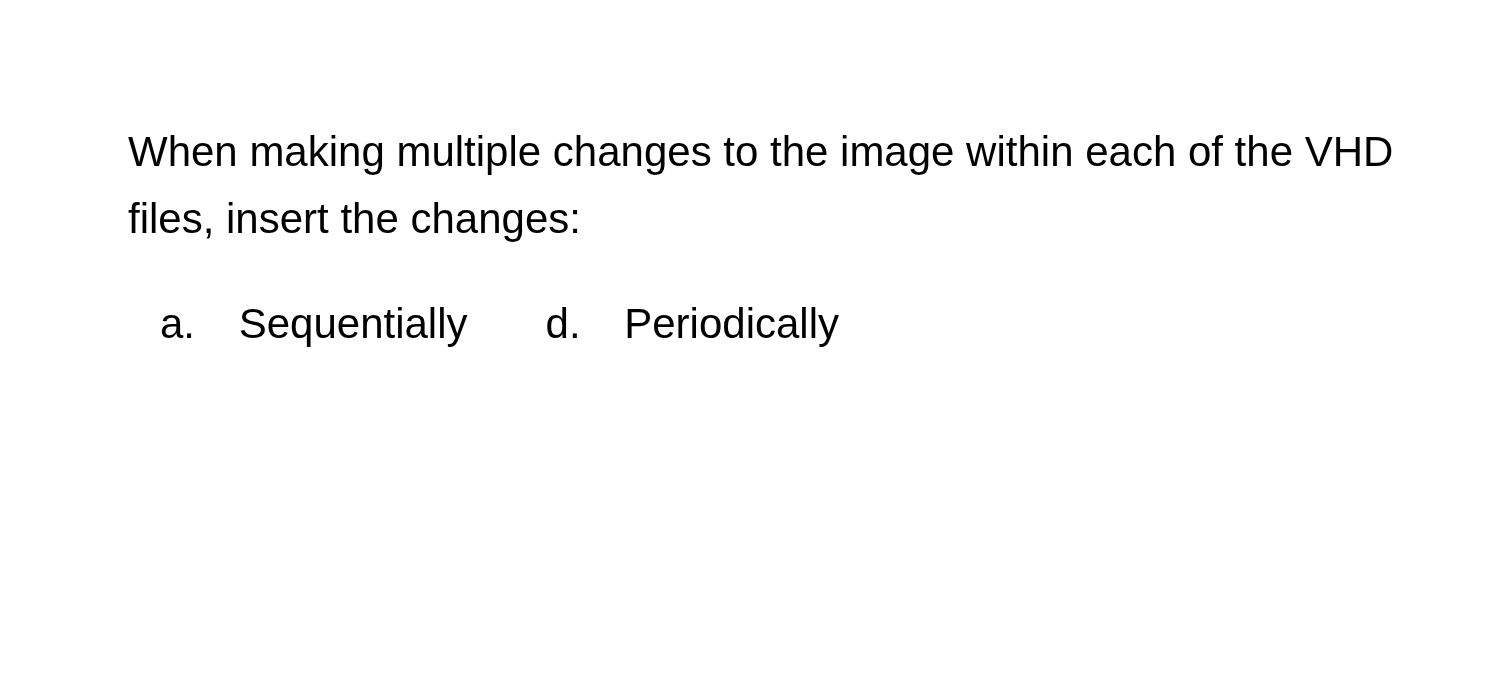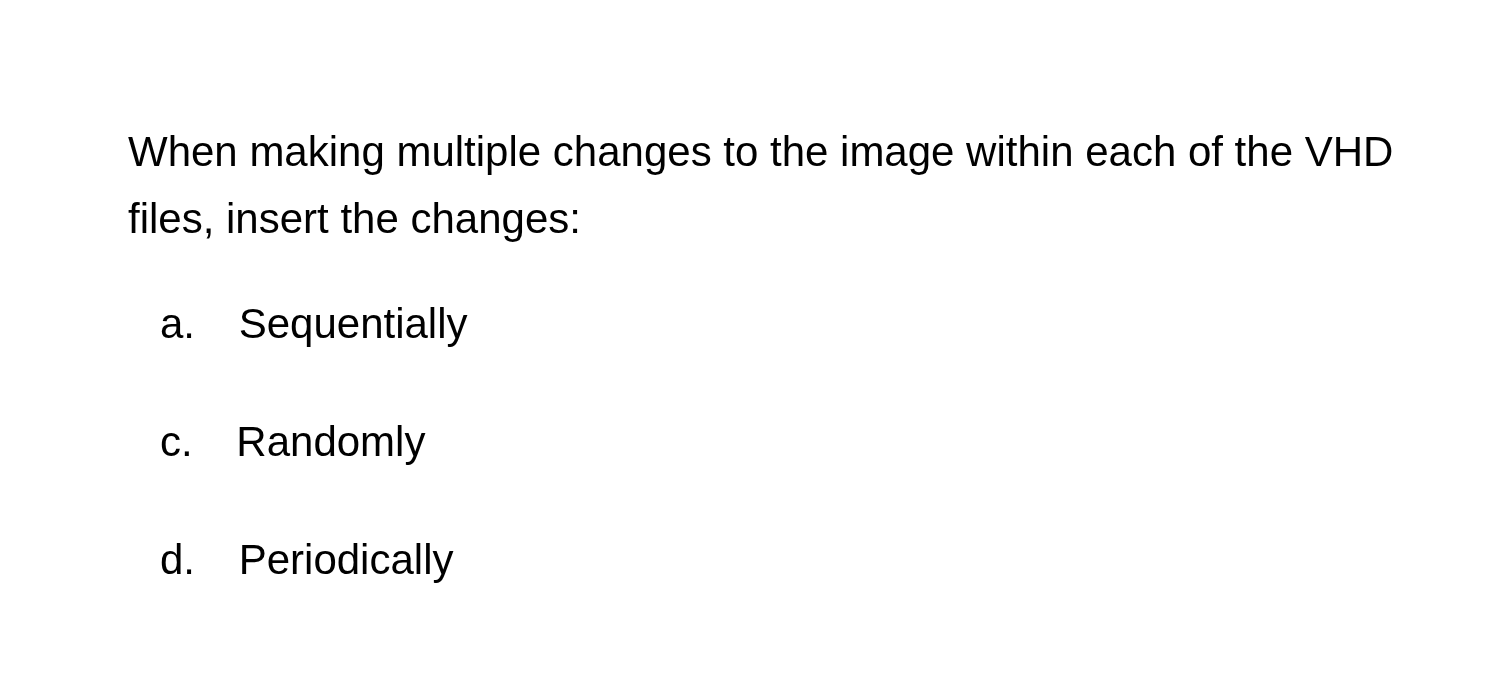--- a/index.html
+++ b/index.html
@@ -16,22 +16,21 @@
       color: #000000;
     }
     .question-text {
       font-size: 42px;
       line-height: 1.6;
       font-weight: 400;
       margin-bottom: 24px;
     }
     .options {
       display: flex;
-      flex-direction: column;
-      gap: 23px;
+      gap: 14px;
     }
     .option {
       font-size: 42px;
       line-height: 1.5;
       font-weight: 400;
     }
     .option-label {
       display: inline;
     }
     .option-text {
@@ -42,20 +41,16 @@
 <body>
 
 <div class="question-text">When making multiple changes to the image within each of the VHD files, insert the changes:</div>
 
 <div class="options">
   <div class="option">
     <span class="option-label">a.</span>
     <span class="option-text">Sequentially</span>
   </div>
   <div class="option">
-    <span class="option-label">c.</span>
-    <span class="option-text">Randomly</span>
-  </div>
-  <div class="option">
     <span class="option-label">d.</span>
     <span class="option-text">Periodically</span>
   </div>
 </div>
 
 </body></html>

